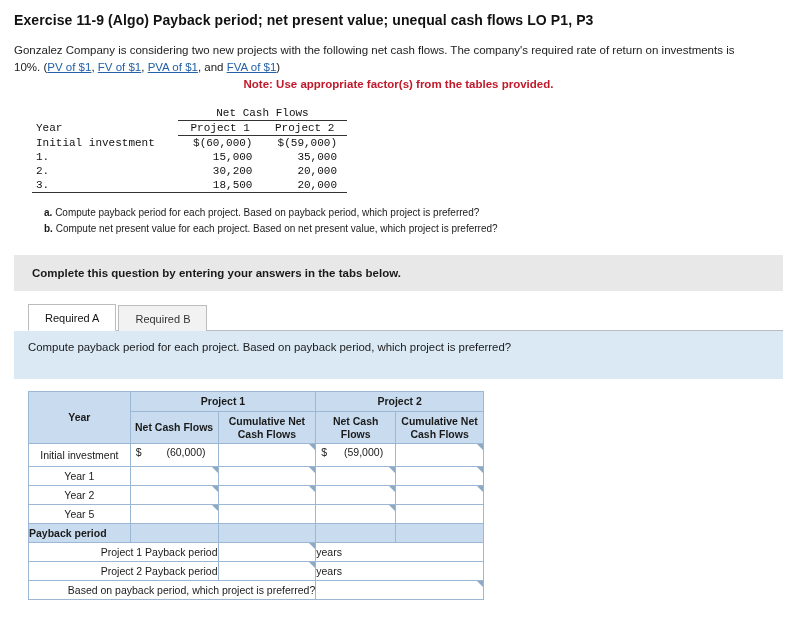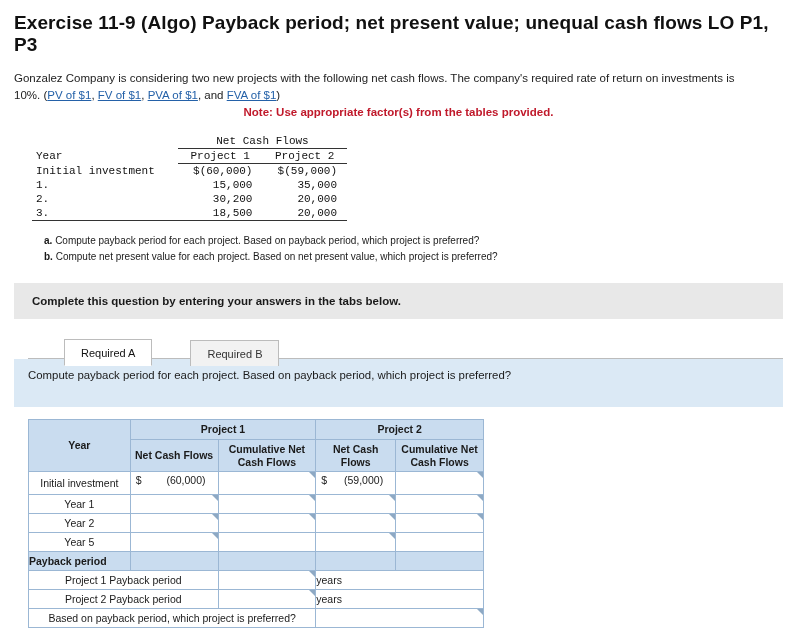--- a/index.html
+++ b/index.html
@@ -9,21 +9,21 @@
     font-family: "Liberation Sans", sans-serif;
     color: #1a1a1a;
   }
   .page {
     width: 797px;
     min-height: 638px;
     position: relative;
     padding: 8px 14px 0 14px;
   }
   .ex-title {
-    font-size: 19px;
+    font-size: 14px;
     font-weight: bold;
     color: #111;
     margin: 4px 0 14px 0;
     letter-spacing: .1px;
   }
   .intro {
     font-size: 11.5px;
     line-height: 1.45;
     color: #222;
     margin: 0 0 2px 0;
@@ -94,23 +94,22 @@
   }
   .tab {
     font-size: 11px;
     padding: 7px 16px 6px 16px;
     border: 1px solid #bcbcbc;
     border-bottom: none;
     background: #f2f2f2;
     color: #333;
     margin-right: 2px;
     position: relative;
-    top: 8px;
+    top: 1px;
     cursor: pointer;
-    margin-left: 36px;
   }
   .tab.active {
     background: #ffffff;
     color: #111;
     border-bottom: 1px solid #ffffff;
   }
 
   .blue-panel {
     background: #dbe9f5;
     margin: 0;
@@ -152,21 +151,21 @@
   .hdr-ncf  { width: 88px; }
   .hdr-cncf { width: 98px; }
   .hdr-ncf2 { width: 80px; }
   .hdr-cncf2{ width: 88px; }
   .rowlbl {
     text-align: center;
     font-size: 10.5px;
     padding: 2px 4px;
     background: #fff;
   }
-  .rowlbl.left { text-align: center; }
+  .rowlbl.left { text-align: right; }
   .cell-input {
     background: #fff;
     position: relative;
     padding: 0;
   }
   .cell-input .val {
     display: block;
     text-align: right;
     padding: 2px 12px 8px 2px;
     font-size: 10.5px;

